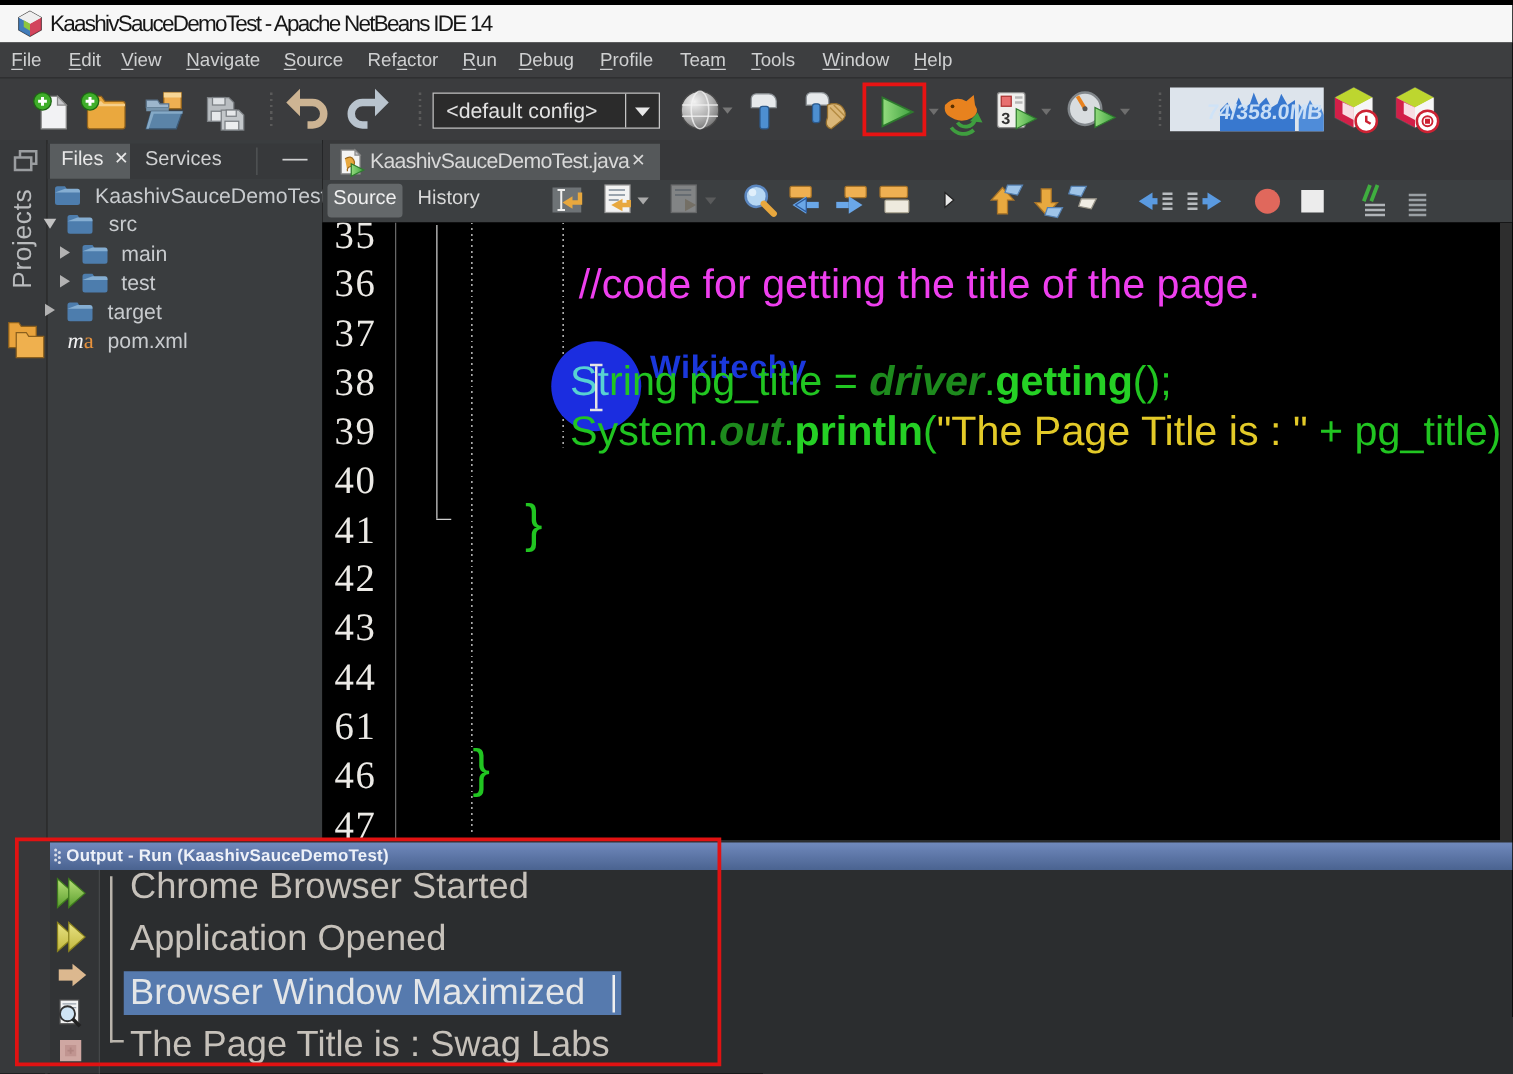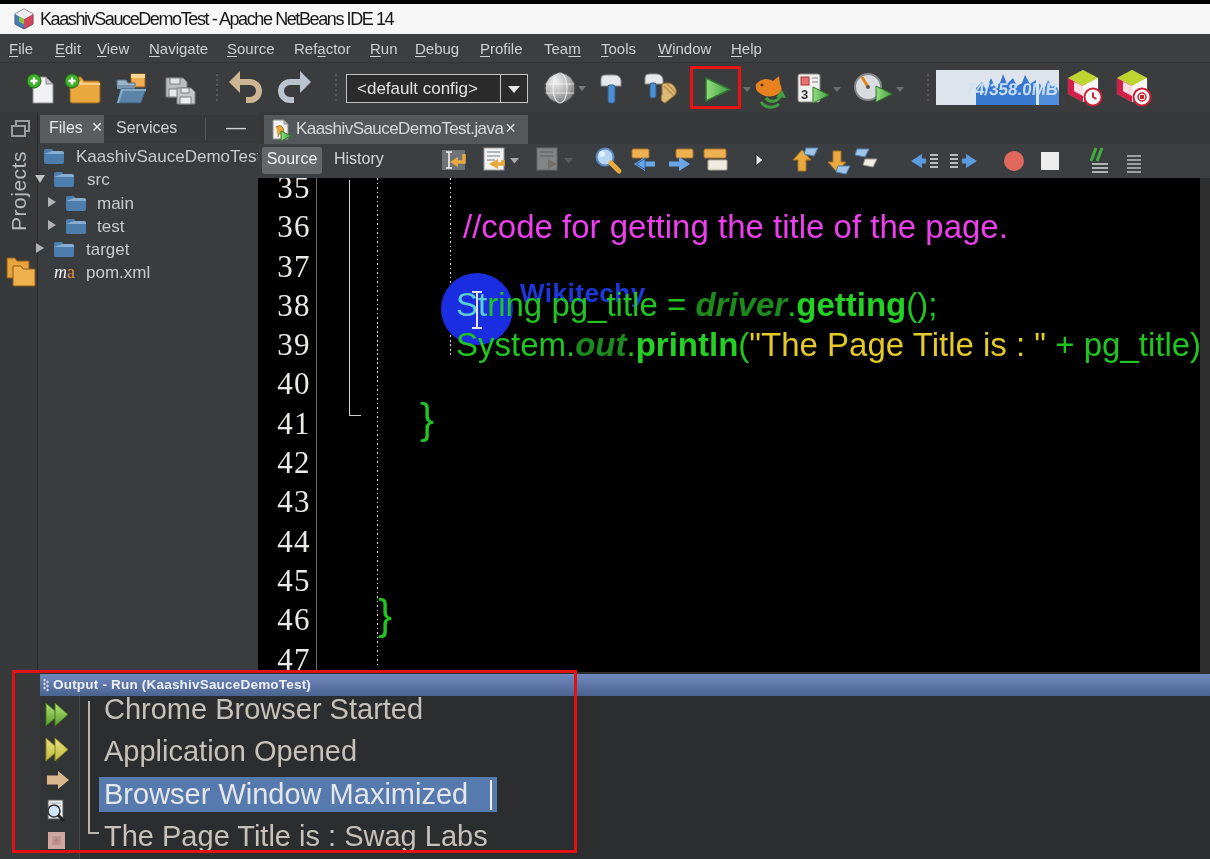--- a/index.html
+++ b/index.html
@@ -37,21 +37,21 @@
   #editor { left:258px; top:112px; width:952px; height:560px; background:#000; }
   #edtabs { left:0; top:0; width:952px; height:32px; background:#37383a; }
   #edtab1 { left:6px; top:3px; width:264px; height:29px; background:#55585a; color:#d8d8d8;
        font-size:17px; letter-spacing:-0.55px; padding:4px 0 0 32px; }
   #edtoolbar { left:0; top:32px; width:952px; height:34px; background:#3c3f41; }
   #btn-source { left:4px; top:3px; width:60px; height:27px; background:#64686a; border-radius:3px;
        color:#f0f0f0; font-size:16px; text-align:center; padding-top:3px; }
   #btn-history { left:76px; top:6px; color:#d8d8d8; font-size:16px; }
   #codearea { left:0; top:66px; width:952px; height:494px; background:#000; overflow:hidden; }
   #gutter-border { left:58px; top:0; width:1px; height:494px; background:#686868; }
-  .lnum { position:absolute; left:0; width:53px; text-align:right; font-family:"Liberation Serif", serif;
+  .lnum { position:absolute; left:0; width:53px; text-align:center; font-family:"Liberation Serif", serif;
        font-size:31px; line-height:1; color:#eceae6; letter-spacing:1.4px; }
   .codeline { position:absolute; font-size:33px; line-height:1; white-space:pre; color:#21c521; }
   .dgreen { color:#1d8a1d; font-weight:bold; font-style:italic; }
   .bgreen { color:#25d025; font-weight:bold; }
   .ystr  { color:#e3ca28; }
   #guide-solid { left:91px; top:2px; width:1px; height:235px; background:#cfcfcf; }
   #guide-solid-h { left:91px; top:237px; width:12px; height:1px; background:#cfcfcf; }
   .dotguide { position:absolute; width:1px;
      background-image:repeating-linear-gradient(#e0e0e0 0 1.5px, transparent 1.5px 4.5px); }
   #errstripe { left:942px; top:0; width:10px; height:494px; background:#2e2e2e; }
@@ -423,21 +423,21 @@
       <div class="lnum" style="top:-6px">35</div>
       <div class="lnum" style="top:33px">36</div>
       <div class="lnum" style="top:73px">37</div>
       <div class="lnum" style="top:112px">38</div>
       <div class="lnum" style="top:151px">39</div>
       <div class="lnum" style="top:190px">40</div>
       <div class="lnum" style="top:230px">41</div>
       <div class="lnum" style="top:269px">42</div>
       <div class="lnum" style="top:308px">43</div>
       <div class="lnum" style="top:348px">44</div>
-      <div class="lnum" style="top:387px">45</div>
+      <div class="lnum" style="top:387px">61</div>
       <div class="lnum" style="top:426px">46</div>
       <div class="lnum" style="top:466px">47</div>
       <div class="abs" id="bluedot"></div>
       <div class="abs" id="wikitechy">Wikitechy</div>
       <div class="codeline" style="left:205px;top:32px;color:#ee3fee">//code for getting the title of the page.</div>
       <div class="codeline" style="left:198px;top:110px"><span style="color:#58d2d2">St</span>ring pg_title = <span class="dgreen">driver</span>.<span class="bgreen">getting</span>();</div>
       <div class="codeline" style="left:198px;top:150px">System.<span class="dgreen">out</span>.<span class="bgreen">println</span>(<span class="ystr">"The Page Title is : "</span> + pg_title);</div>
       <div class="codeline" style="left:162px;top:220px;font-size:42px">}</div>
       <div class="codeline" style="left:120px;top:416px;font-size:42px">}</div>
       <svg style="left:212px;top:112px" width="14" height="40" viewBox="0 0 14 40">

